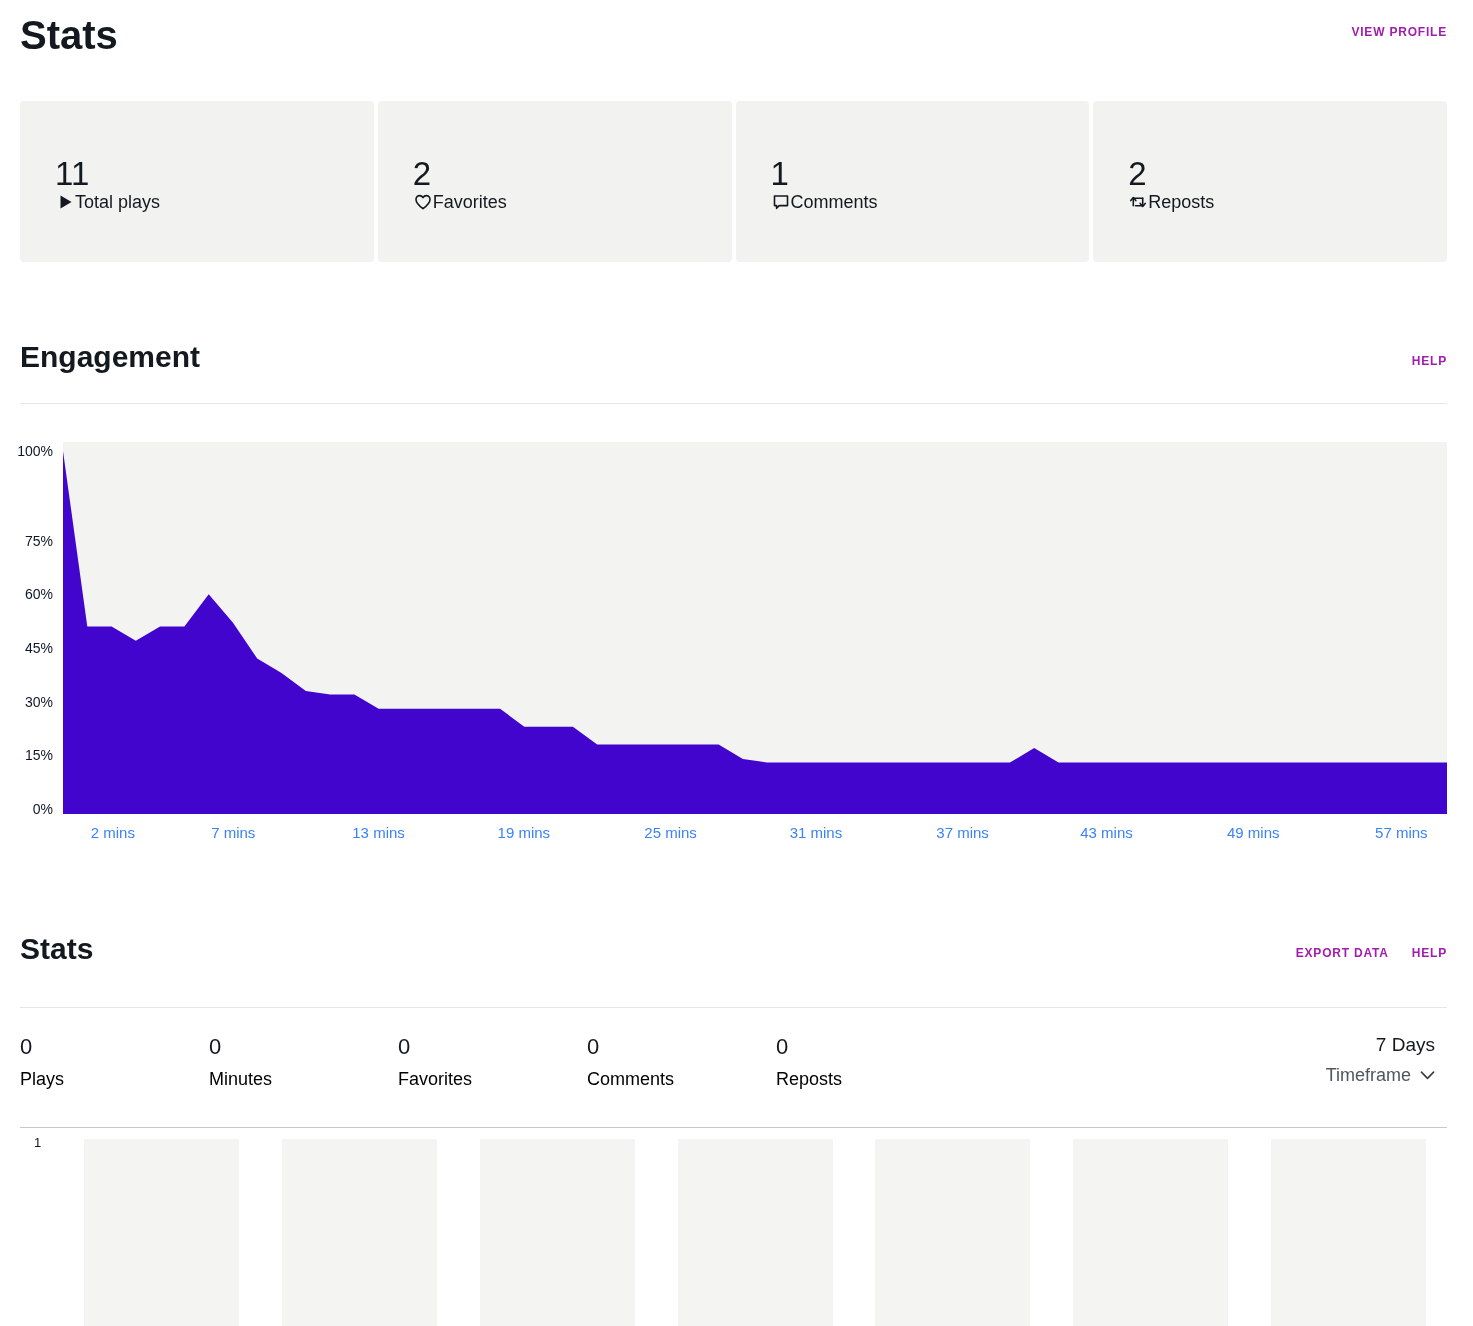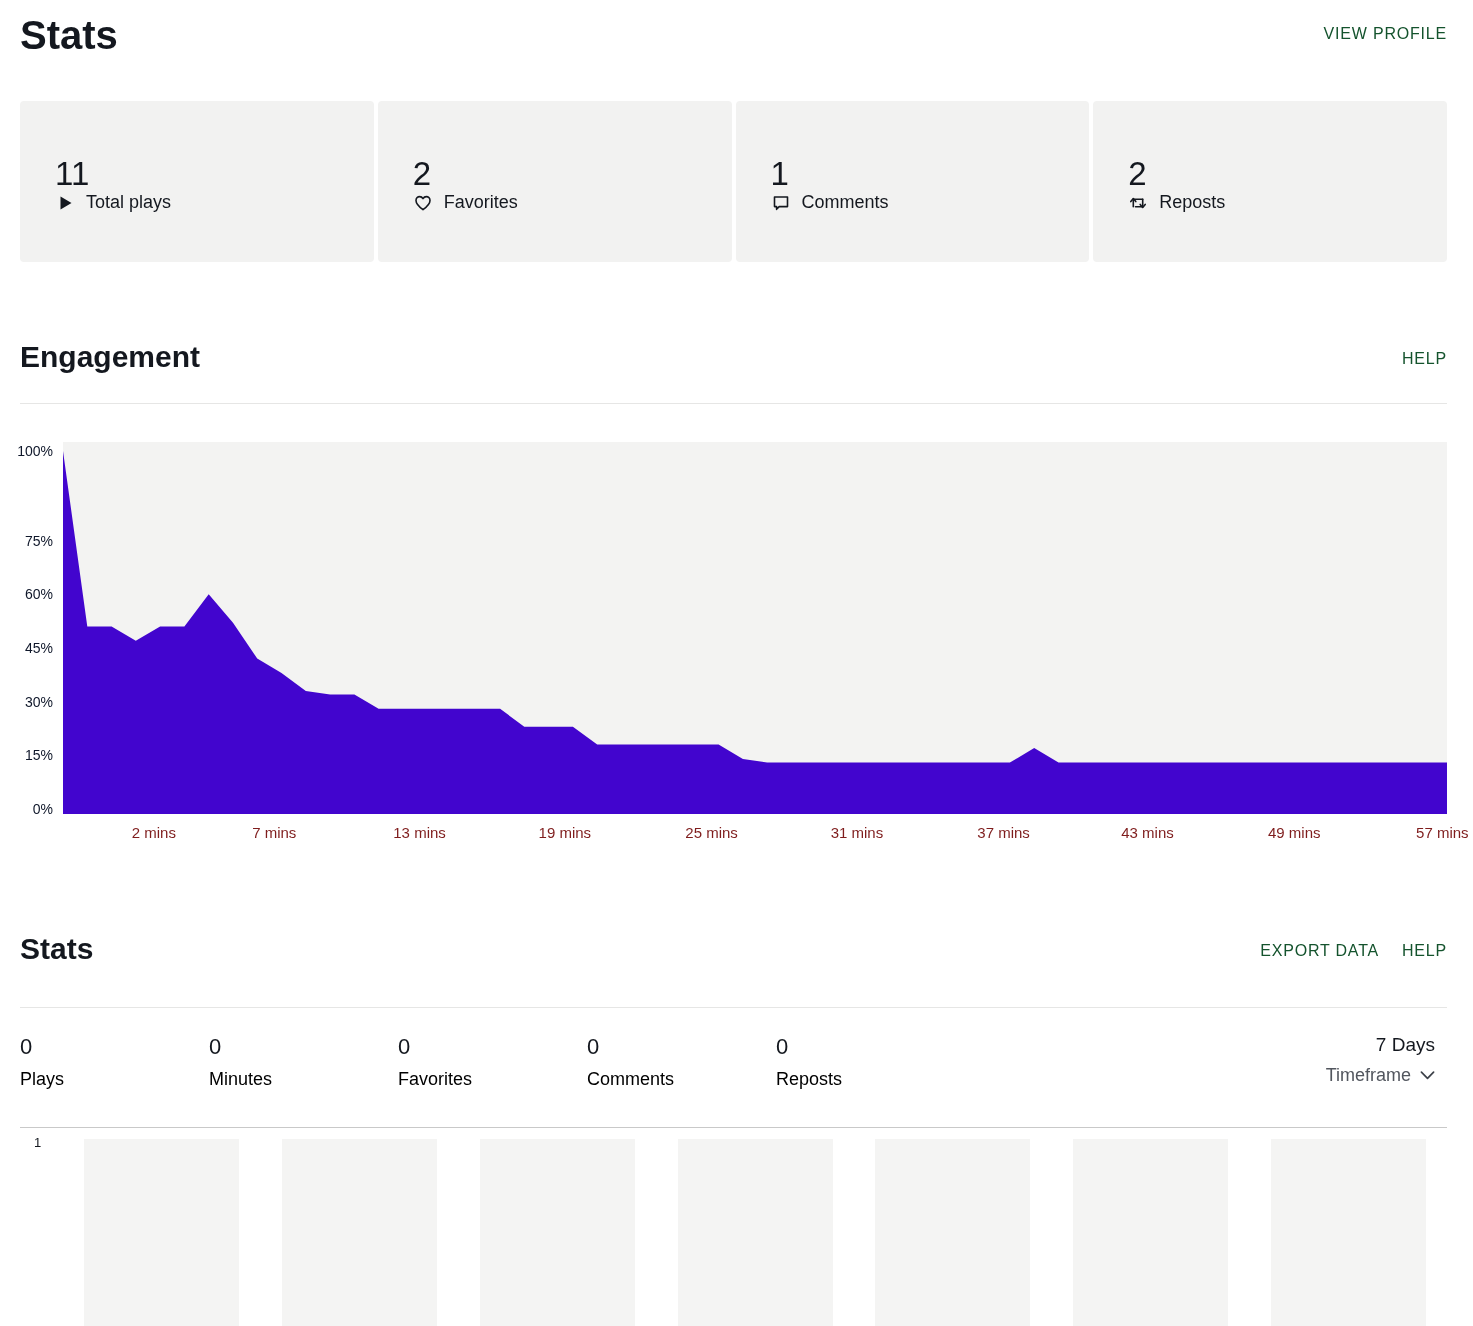--- a/index.html
+++ b/index.html
@@ -8,34 +8,34 @@
     width: 1473px; height: 1326px; overflow: hidden;
     background: #ffffff; color: #14181F;
     font-family: "Liberation Sans", sans-serif;
   }
   .page { padding: 0 26px 0 20px; }
 
   
   .page-header { display: flex; justify-content: space-between; align-items: flex-start; padding-top: 12px; }
   h1 { font-size: 40px; font-weight: 600; margin: 0; line-height: 1.18; }
   .link {
-    font-size: 16px; font-weight: 400; letter-spacing: 0.8px;
-    color: #14532d; text-decoration: none; cursor: pointer; white-space: nowrap;
+    font-size: 12px; font-weight: 700; letter-spacing: 0.8px;
+    color: #a21caf; text-decoration: none; cursor: pointer; white-space: nowrap;
   }
   .page-header .link { margin-top: 13px; }
 
   
   .cards { display: flex; gap: 4px; margin-top: 42px; }
   .card {
     flex: 1; height: 161px; background: #F2F2F1; border-radius: 4px;
     display: flex; flex-direction: column; justify-content: center;
     padding-left: 35px; padding-top: 6px;
   }
   .card-value { font-size: 33px; font-weight: 500; line-height: 1.1; }
-  .card-label-row { display: flex; align-items: center; gap: 11px; margin-top: 0; font-size: 18px; }
+  .card-label-row { display: flex; margin-top: 0; font-size: 18px; }
   .card-icon { width: 20px; height: 20px; flex: none; display: block; color: #14181F; }
 
   
   .section-header {
     display: flex; justify-content: space-between; align-items: flex-end;
     border-bottom: 1px solid #E6E6E5;
   }
   .section-header.eng { margin-top: 77px; padding-bottom: 28px; }
   .section-header.stats2 { margin-top: 87px; padding-bottom: 40px; }
   h2 { font-size: 30px; font-weight: 600; margin: 0; line-height: 1.2; }
@@ -45,21 +45,21 @@
   
   .chart-row { display: flex; margin-top: 38px; }
   .y-gutter { position: relative; width: 43px; flex: none; }
   .y-label {
     position: absolute; right: 10px; transform: translateY(-50%);
     font-size: 14px; white-space: nowrap; color: #0f172a;
   }
   .plot { flex: 1; height: 372px; background: #F3F3F2; position: relative; }
   .plot svg { position: absolute; inset: 0; width: 100%; height: 100%; display: block; }
   .x-axis { position: relative; height: 20px; margin-left: 43px; margin-top: 10px; font-size: 15px; }
-  .x-label { position: absolute; transform: translateX(-50%); white-space: nowrap; color: #7f1d1d; margin-left: 41px; }
+  .x-label { position: absolute; transform: translateX(-50%); white-space: nowrap; color: #3b82f6; }
 
   
   .metrics { display: flex; margin-top: 26px; }
   .metric { width: 189px; flex: none; }
   .metric-value { font-size: 22px; font-weight: 500; }
   .metric-label { font-size: 18px; color: #000000; margin-top: 9px; }
   .timeframe { margin-left: auto; margin-right: 12px; text-align: right; cursor: pointer; }
   .tf-value { font-size: 19px; font-weight: 500; }
   .tf-row { margin-top: 9px; font-size: 18px; color: #52565E; display: flex; align-items: center; justify-content: flex-end; gap: 9px; }
   .chevron { width: 15px; height: 9px; display: block; color: #3C4149; }

